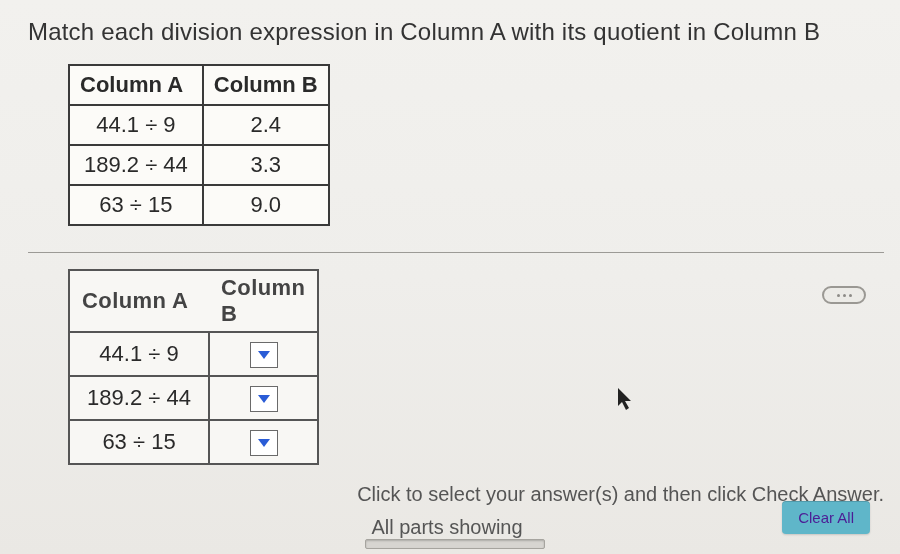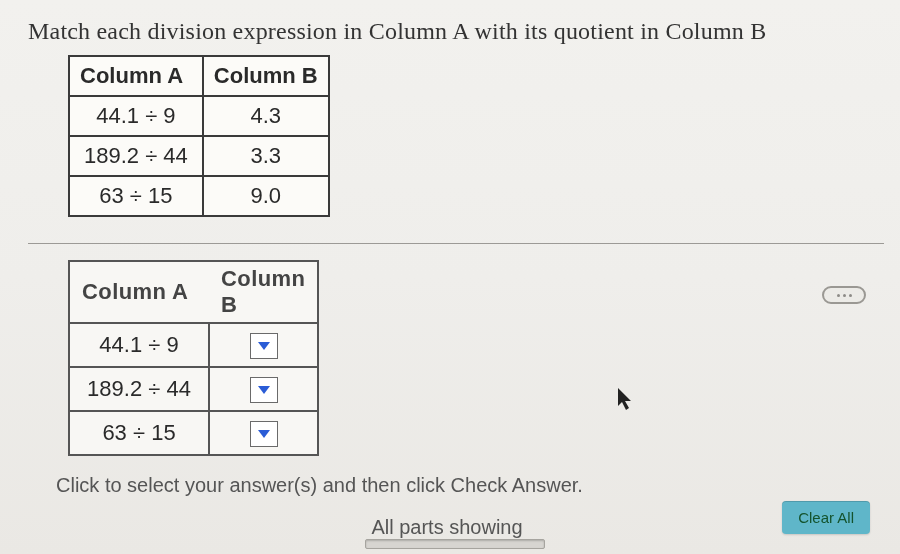--- a/index.html
+++ b/index.html
@@ -13,23 +13,22 @@
   }
   .page {
     background: linear-gradient(180deg, #f2f1ee 0%, #efeeeb 50%, #eae8e4 100%);
     width: 900px; height: 554px;
     padding: 18px 16px 0 28px;
     position: relative;
   }
   .instruction {
     font-size: 24px;
     color: #333;
-    margin-bottom: 10px;
+    margin-bottom: 18px;
     letter-spacing: 0.2px;
-    font-family: Liberation Serif, serif;
   }
   table.data {
     border-collapse: collapse;
     background: #fcfbf8;
     margin-left: 40px;
   }
   table.data th, table.data td {
     border: 2px solid #3a3a3a;
     padding: 6px 14px;
     font-size: 22px;
@@ -91,20 +90,21 @@
     width: 28px; height: 26px;
     border: 1px solid #6a6a6a;
     background: #fff;
     cursor: pointer;
   }
   .dropdown svg { width: 14px; height: 10px; }
   .hint {
     color: #555;
     font-size: 20px;
     margin: 18px 0 0 28px;
+    text-align: right;
   }
   .footer {
     position: absolute;
     bottom: 0; left: 0; right: 0;
     height: 38px;
     display: flex;
     align-items: center;
     padding: 0 18px 0 28px;
     flex-direction: column;
   }
@@ -117,21 +117,21 @@
     background: #d7d5d1;
     border: 1px solid #a6a49f;
     border-radius: 2px;
     position: relative;
     box-shadow: inset 0 1px 2px rgba(0,0,0,.2);
   }
   .clear-btn {
     position: absolute;
     right: 30px; bottom: 20px;
     background: #5fb6c9;
-    color: #14532d;
+    color: #4c1d95;
     border: none;
     padding: 8px 16px;
     font-size: 15px;
     border-radius: 4px;
     cursor: pointer;
     box-shadow: 0 1px 0 rgba(0,0,0,.15) inset, 0 1px 2px rgba(0,0,0,.15);
     filter: blur(.3px);
   }
   .cursor {
     position: absolute;
@@ -148,21 +148,21 @@
   <div class="instruction">Match each division expression in Column A with its quotient in Column B</div>
 
   <table class="data">
     <tbody>
         <tr>
       <th>Column A</th>
       <th>Column B</th>
     </tr>
     <tr>
       <td>44.1 ÷ 9</td>
-      <td>4.3</td>
+      <td>2.4</td>
     </tr>
     <tr>
       <td>189.2 ÷ 44</td>
       <td>3.3</td>
     </tr>
     <tr>
       <td>63 ÷ 15</td>
       <td>9.0</td>
     </tr>
   </tbody>

